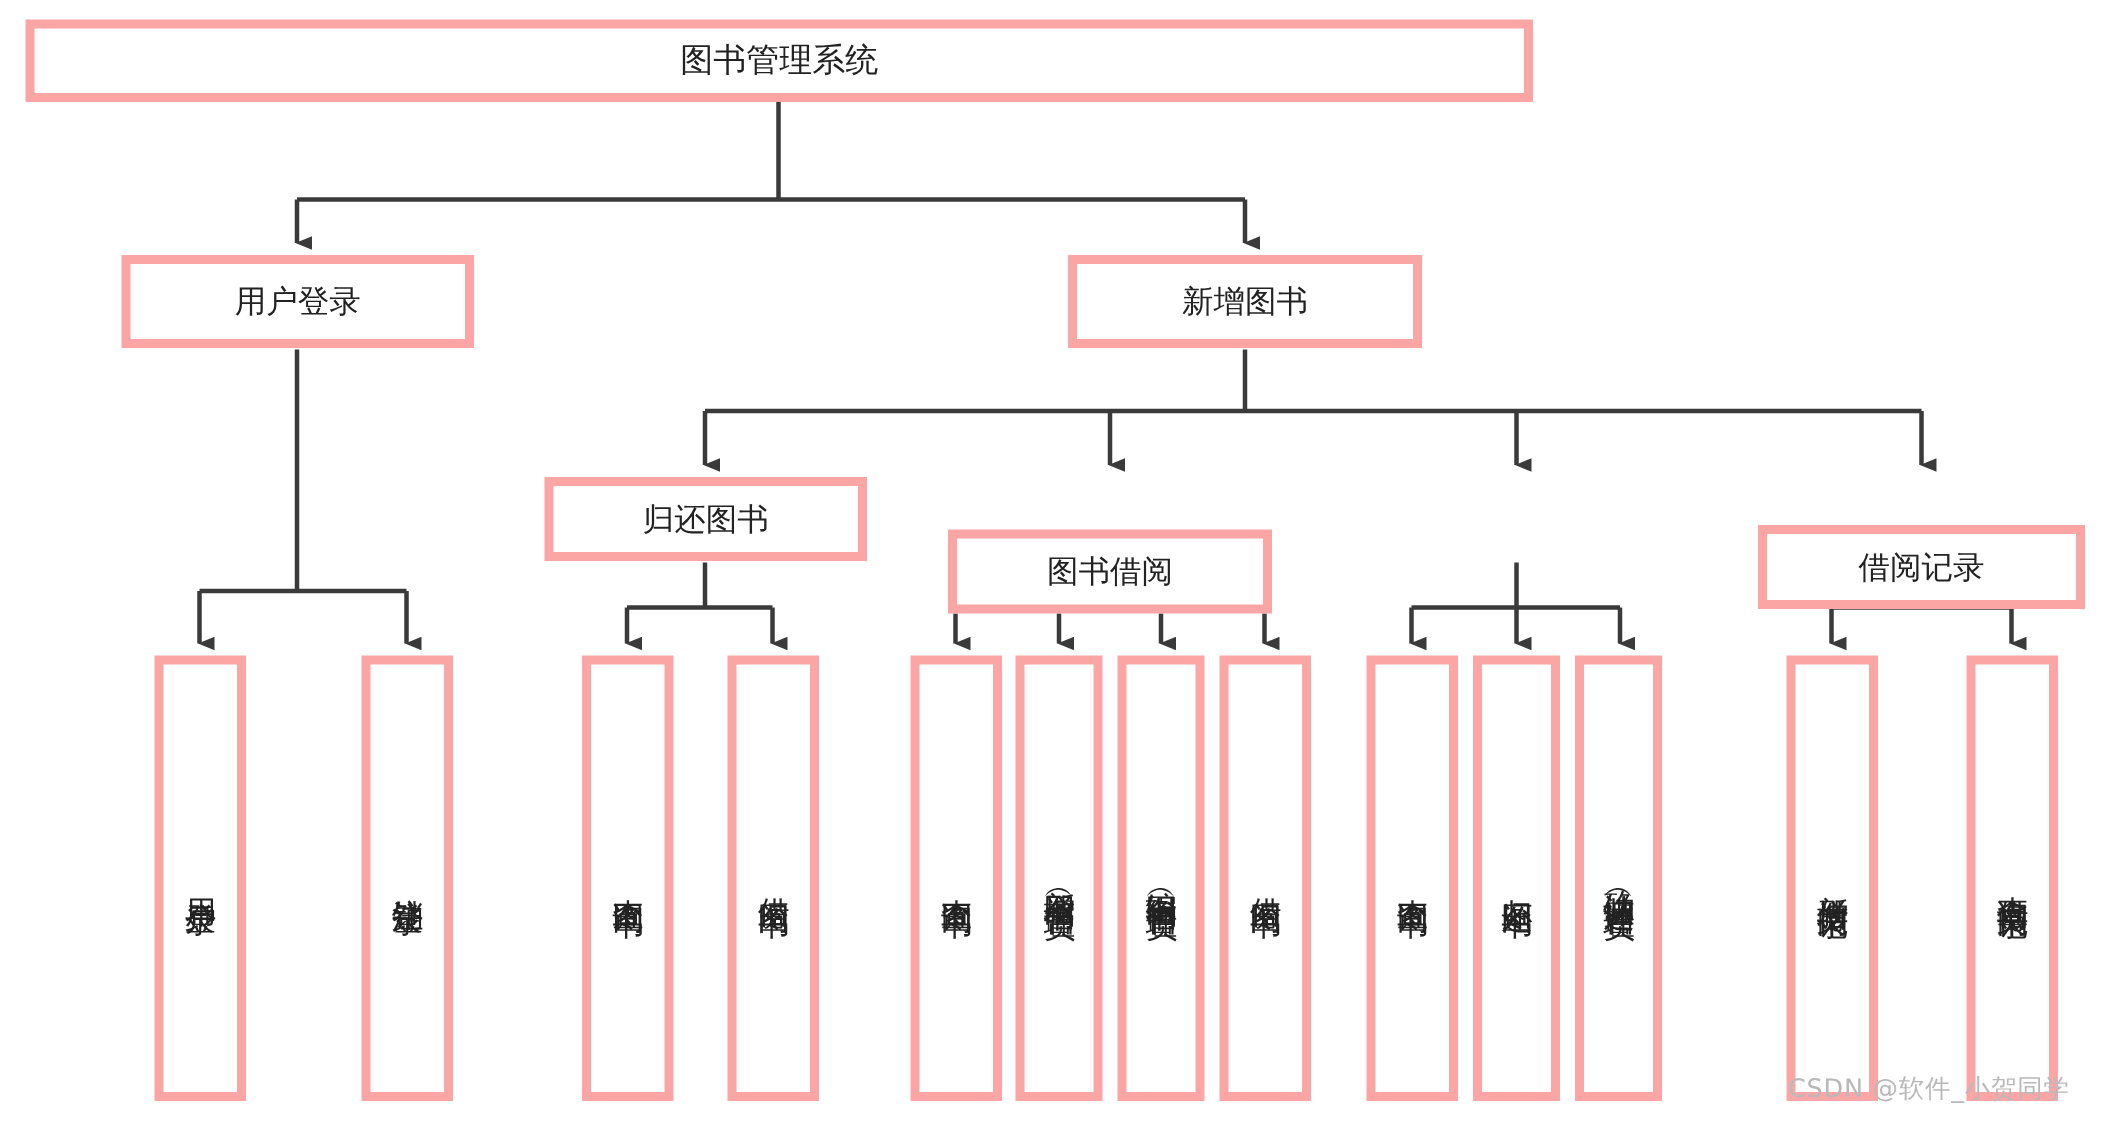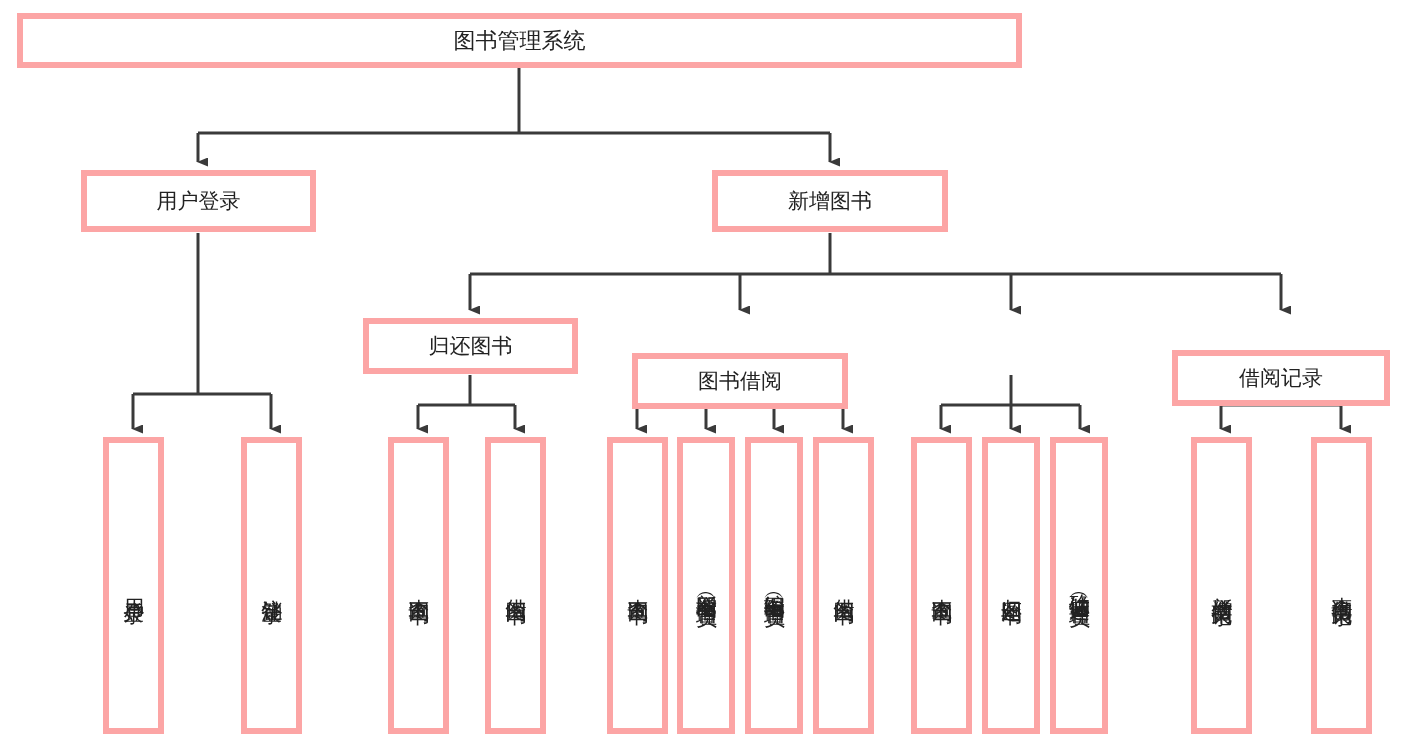--- a/index.html
+++ b/index.html
@@ -147,14 +147,15 @@
   <div class="node vert" style="left:911px; top:437px; width:61px; height:297px;">查询图书</div>
 
   <div class="node vert" style="left:982px; top:437px; width:58px; height:297px;">归还图书</div>
 
   <div class="node vert" style="left:1050px; top:437px; width:58px; height:297px;">确认归还（管理员）</div>
 
   <div class="node vert" style="left:1191px; top:437px; width:61px; height:297px;">新增借阅记录</div>
 
   <div class="node vert" style="left:1311px; top:437px; width:61px; height:297px;">查询借阅记录</div>
 
+  <div class="watermark" style="left:1192px; top:714px;">CSDN @软件_小贺同学</div>
 
 </div>
 
 </body></html>

